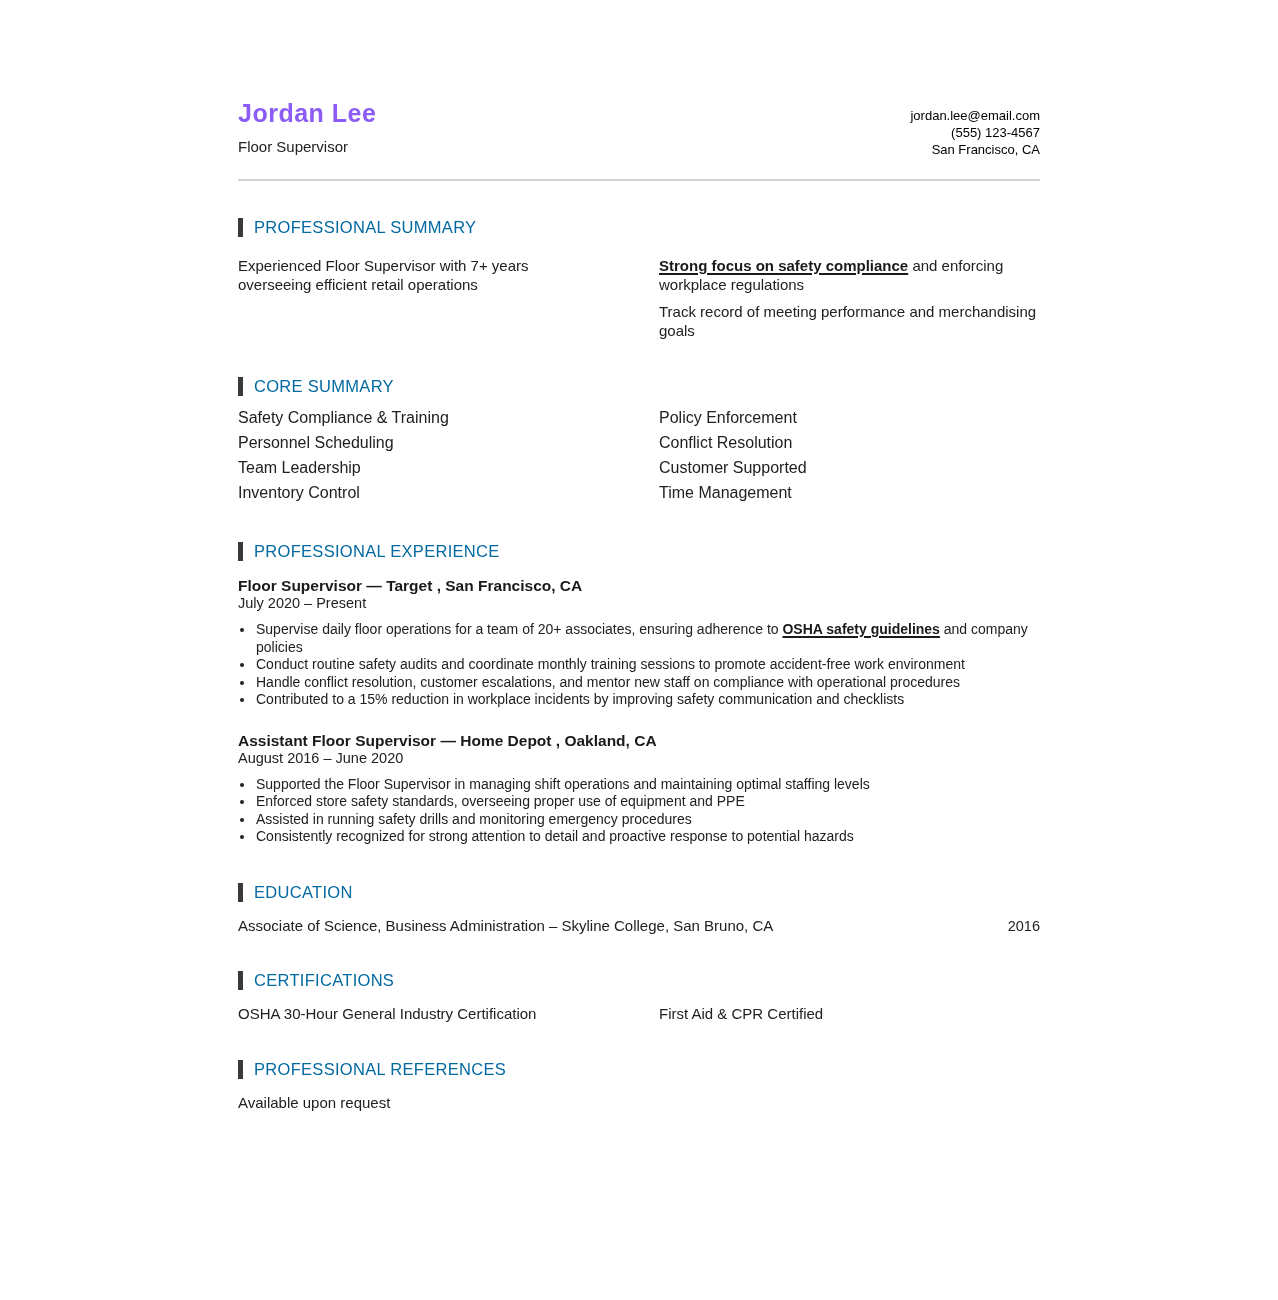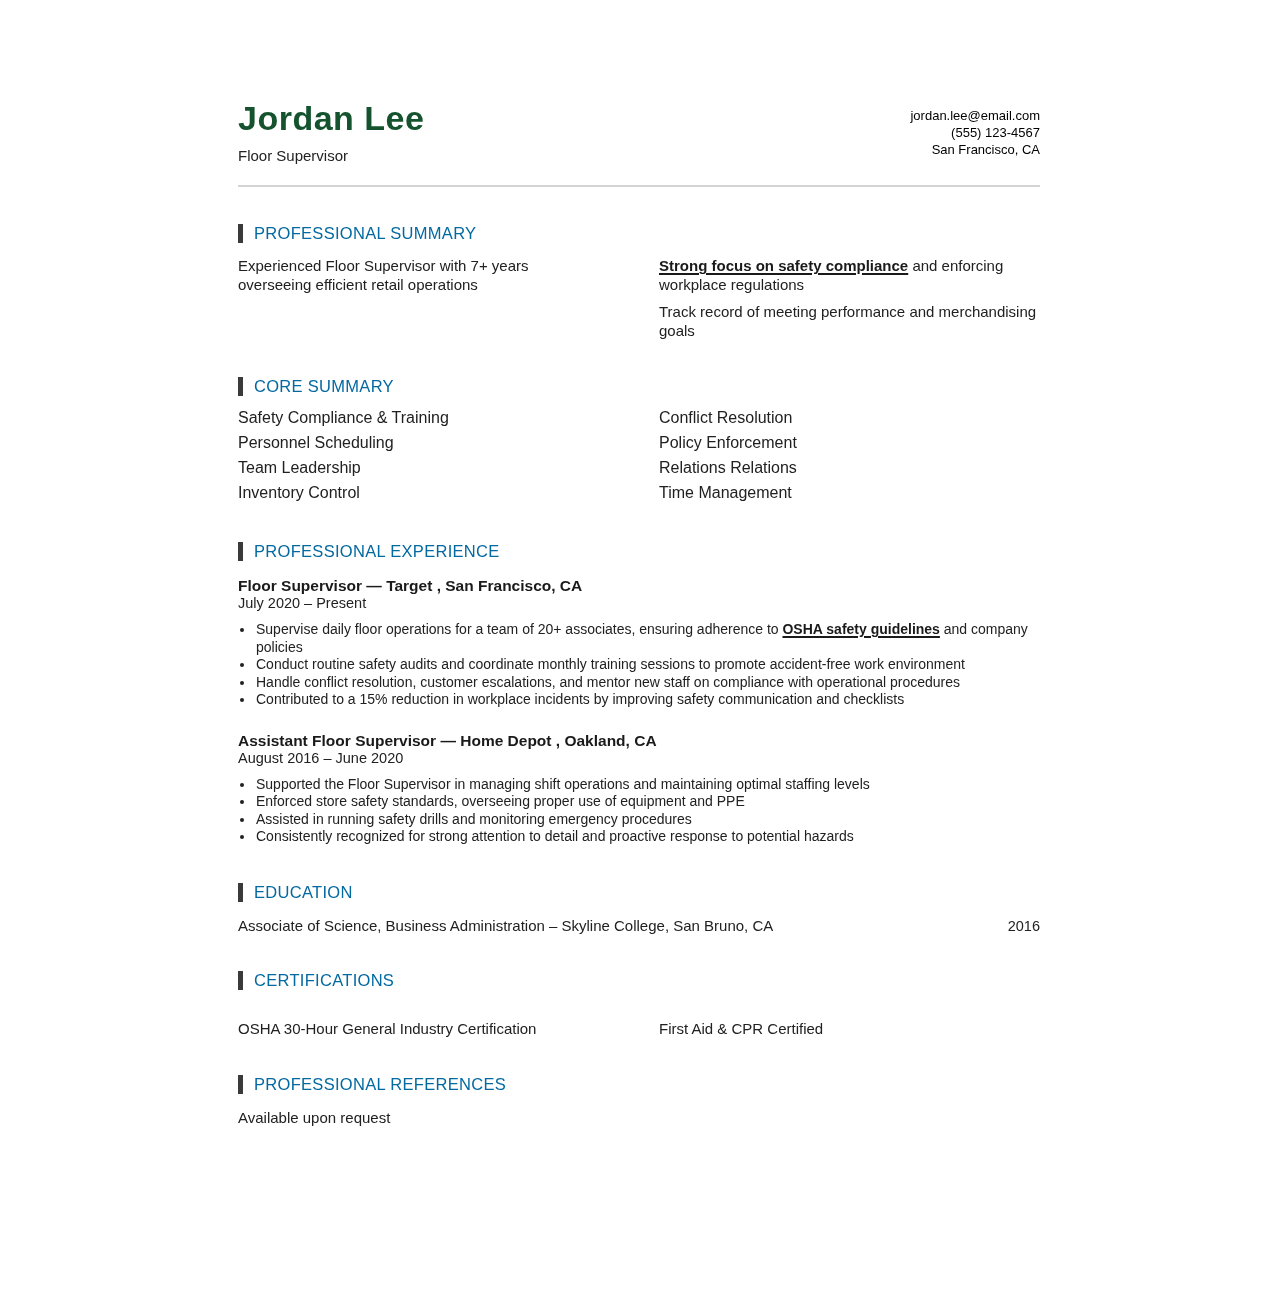--- a/index.html
+++ b/index.html
@@ -19,24 +19,24 @@
   }
 
   
   .top {
     display: flex;
     justify-content: space-between;
     align-items: flex-start;
   }
   .name {
     margin: 0;
-    font-size: 34px;
+    font-size: 25px;
     font-weight: 700;
     letter-spacing: 0.5px;
-    color: #14532d;
+    color: #8b5cf6;
     line-height: 1.1;
   }
   .job-title {
     margin-top: 10px;
     font-size: 15px;
     color: #222222;
   }
   .contact {
     text-align: right;
     font-size: 13px;
@@ -74,21 +74,21 @@
     display: grid;
     grid-template-columns: 421px 1fr;
   }
 
   
   .summary-col p {
     margin: 9px 0 0 0;
     font-size: 15px;
     line-height: 18.5px;
   }
-  .summary-col p.first { margin-top: 14px; }
+  .summary-col p.first { margin-top: 20px; }
   .summary-col.left p  { max-width: 332px; }
   .summary-col.right p { max-width: 378px; }
   .bu {
     font-weight: 700;
     text-decoration: underline;
     text-decoration-thickness: 1.5px;
     text-underline-offset: 2px;
     color: #1a1a1a;
   }
 
@@ -130,21 +130,21 @@
   .edu-row {
     display: flex;
     justify-content: space-between;
     align-items: baseline;
     margin-top: 15px;
     font-size: 15px;
   }
   .edu-year { font-size: 14.5px; }
 
   
-  .cert-row { margin-top: 30px; }
+  .cert-row { margin-top: 15px; }
   .cert-item { font-size: 15px; line-height: 18px; }
 
   
   .ref-text { margin-top: 15px; font-size: 15px; }
 </style>
 </head>
 <body>
 
 <div class="page">
 
@@ -183,23 +183,23 @@
       <span class="sec-title">CORE SUMMARY</span>
     </div>
     <div class="two-col">
       <div class="skills-col">
         <div class="skill-item">Safety Compliance &amp; Training</div>
         <div class="skill-item">Personnel Scheduling</div>
         <div class="skill-item">Team Leadership</div>
         <div class="skill-item">Inventory Control</div>
       </div>
       <div class="skills-col">
+        <div class="skill-item">Policy Enforcement</div>
         <div class="skill-item">Conflict Resolution</div>
-        <div class="skill-item">Policy Enforcement</div>
-        <div class="skill-item">Relations Relations</div>
+        <div class="skill-item">Customer Supported</div>
         <div class="skill-item">Time Management</div>
       </div>
     </div>
   </div>
 
   <div class="section">
     <div class="sec-head">
       <span class="sec-bar"></span>
       <span class="sec-title">PROFESSIONAL EXPERIENCE</span>
     </div>

